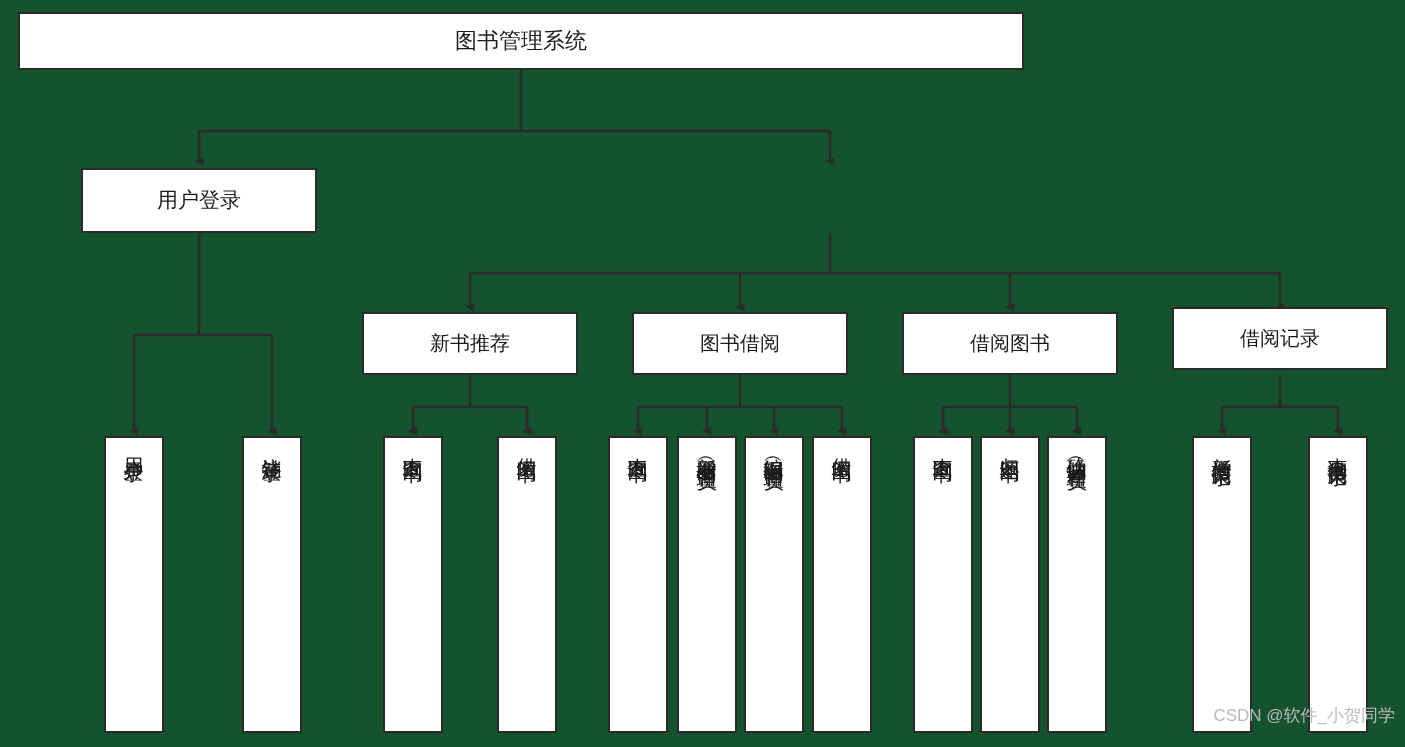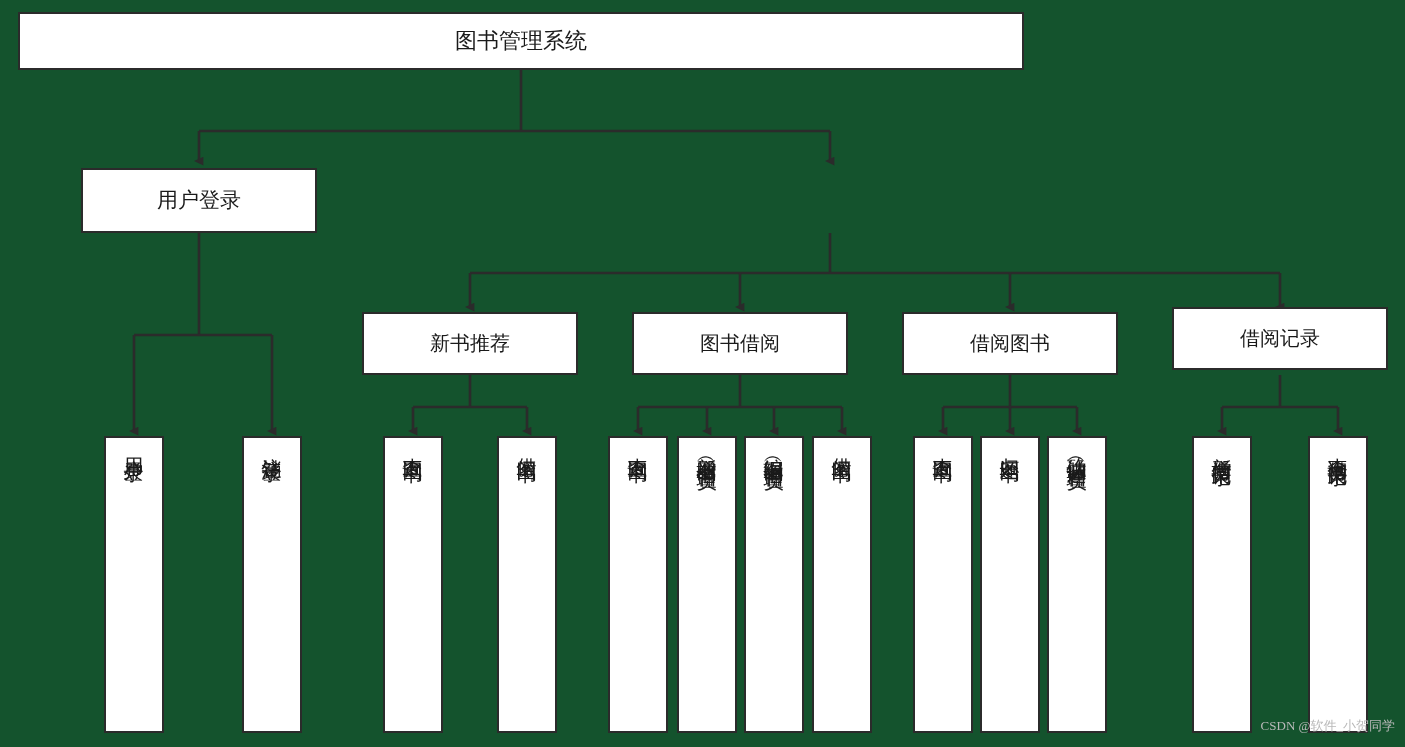--- a/index.html
+++ b/index.html
@@ -58,25 +58,25 @@
     position: absolute;
     left: 0;
     top: 0;
     width: 1405px;
     height: 747px;
     pointer-events: none;
   }
   .watermark {
     position: absolute;
     right: 10px;
-    bottom: 12px;
-    font-size: 13px;
+    bottom: 20px;
+    font-size: 17px;
     color: #b9b9b9;
     white-space: nowrap;
-    font-family: Liberation Serif, serif;
+    font-family: Liberation Sans, sans-serif;
   }
 </style>
 </head>
 <body>
 
 <div id="canvas">
 
   <svg id="wires" viewBox="0 0 1405 747">
     <defs>
       <marker id="arrow" markerWidth="10" markerHeight="10" refX="4.2" refY="5" orient="auto" markerUnits="userSpaceOnUse">

